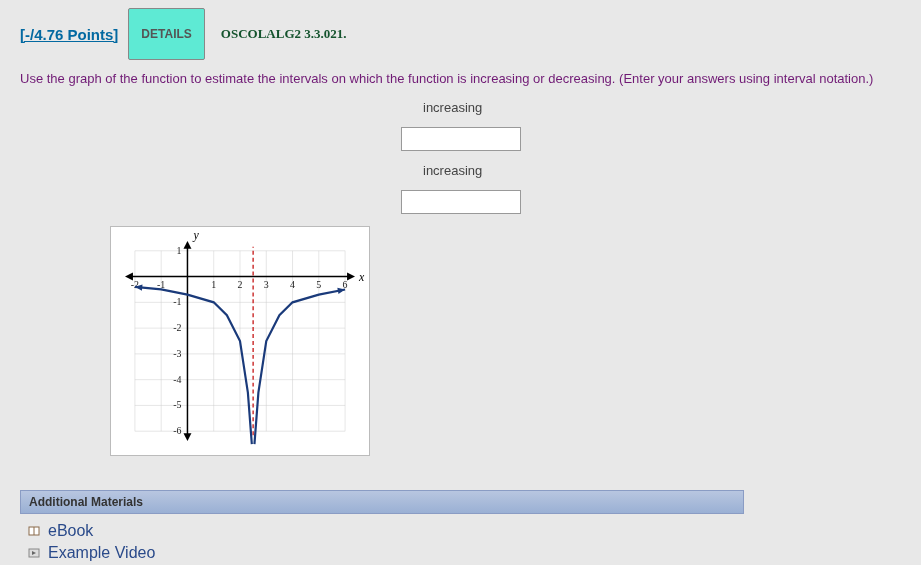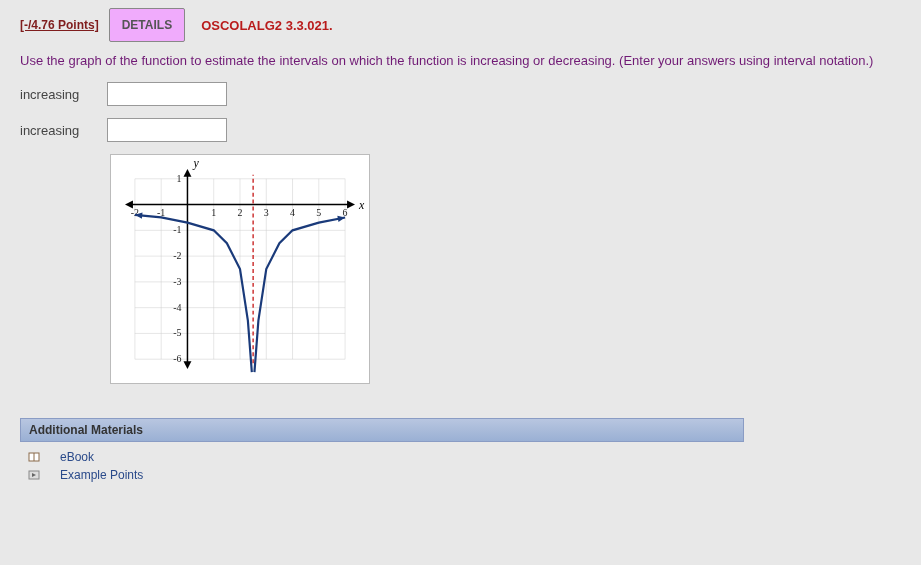--- a/index.html
+++ b/index.html
@@ -17,51 +17,53 @@
       color: #333;
     }
     .header-row {
       display: flex;
       align-items: center;
       gap: 10px;
       margin-bottom: 10px;
     }
     .points {
       font-weight: bold;
-      font-size: 12px;
-      color: #7f1d1d;
+      font-size: 15px;
+      color: #0369a1;
       text-decoration: underline;
     }
     .btn-outline {
       border: 1px solid #888;
-      background: #f0abfc;
-      padding: 9px 12px;
+      background: #5eead4;
+      padding: 18px 12px;
       font-size: 12px;
       font-weight: bold;
       color: #555;
       cursor: pointer;
       border-radius: 2px;
     }
     .code-ref {
       font-size: 13px;
       font-weight: bold;
-      color: #b91c1c;
+      color: #14532d;
       margin-left: 6px;
+      font-family: Liberation Serif, serif;
     }
     .instructions {
       font-size: 13px;
       color: #701a75;
       margin-bottom: 12px;
       line-height: 1.4;
     }
     .answer-row {
       display: flex;
       align-items: center;
       gap: 12px;
       margin-bottom: 12px;
+      flex-direction: column;
     }
     .answer-label {
       font-size: 13px;
       color: #444;
       width: 75px;
     }
     .answer-input {
       border: 1px solid #999;
       background: #fff;
       height: 24px;
@@ -88,22 +90,22 @@
       color: #333;
       width: 724px;
       margin-bottom: 8px;
     }
     .link-list {
       padding-left: 8px;
     }
     .link-row {
       display: flex;
       align-items: center;
-      gap: 20px;
-      font-size: 12px;
+      gap: 8px;
+      font-size: 16px;
       color: #2a4a8a;
       margin-bottom: 4px;
       cursor: pointer;
     }
     .icon-box {
       width: 12px;
       height: 12px;
       display: inline-flex;
       align-items: center;
       justify-content: center;
@@ -192,15 +194,15 @@
     </span>
     <span>eBook</span>
   </div>
   <div class="link-row">
     <span class="icon-box">
       <svg width="12" height="12" viewBox="0 0 12 12">
           <rect x="1" y="2" width="10" height="8" fill="#ddd" stroke="#888" stroke-width="1"></rect>
           <polygon points="4,4 4,8 8,6" fill="#666"></polygon>
         </svg>
     </span>
-    <span>Example Points</span>
+    <span>Example Video</span>
   </div>
 </div>
 
 </body></html>

